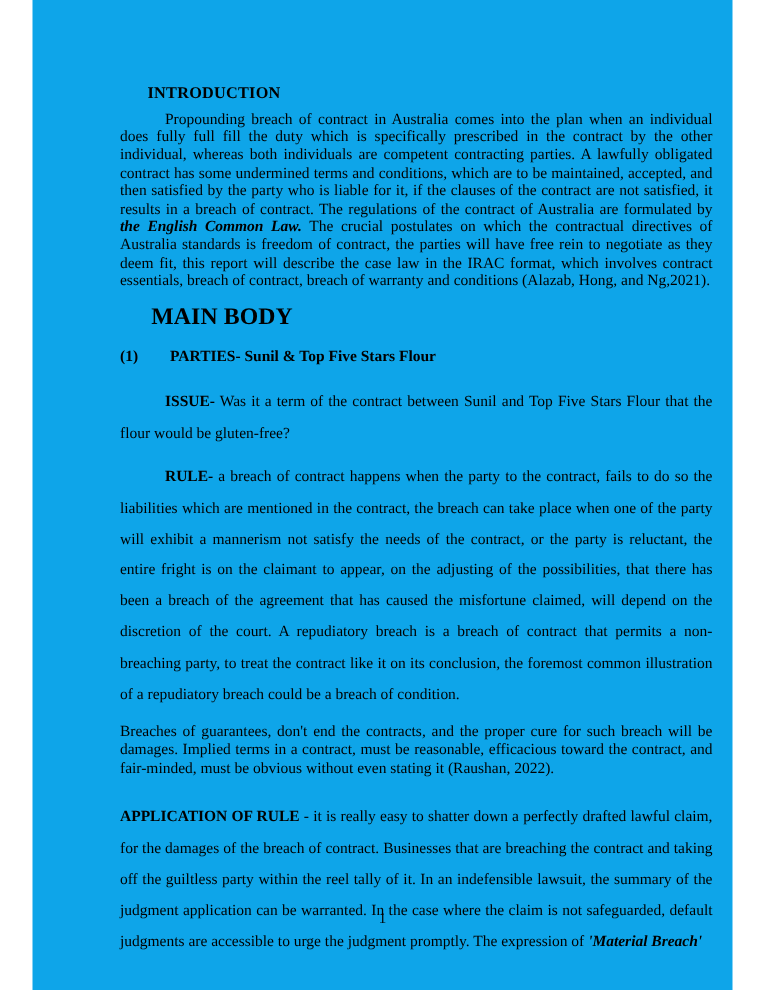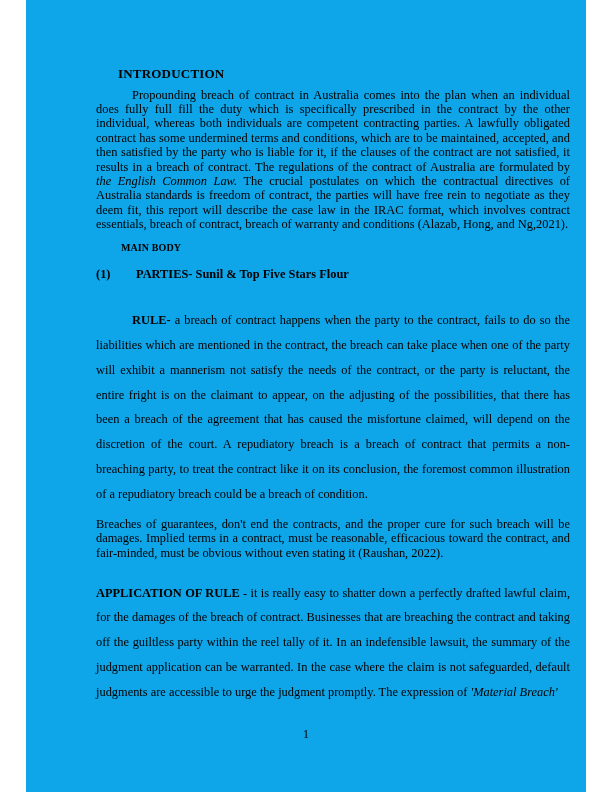--- a/index.html
+++ b/index.html
@@ -31,21 +31,21 @@
 
   
   .h-intro {
     font-size: 13px;
     font-weight: bold;
     letter-spacing: 0.2px;
     margin: 0 0 6px 22px;
     line-height: 1.2;
   }
   .h-main {
-    font-size: 10px;
+    font-size: 19px;
     font-weight: bold;
     letter-spacing: 0.1px;
     margin: 10px 0 6px 25px;
     line-height: 1.25;
   }
 
   
   p {
     margin: 0;
     font-size: 12.4px;
@@ -82,21 +82,21 @@
   }
   .numbered-heading .label {
     flex: 1 1 auto;
   }
 
   .gap-sm { height: 10px; }
   .gap-md { height: 16px; }
   .gap-lg { height: 20px; }
 
   b, strong { font-weight: bold; }
-  .bi { font-weight: normal; font-style: italic; }
+  .bi { font-weight: bold; font-style: italic; }
 
   
   .page-number {
     position: absolute;
     left: 0;
     right: 0;
     top: 728px;
     text-align: center;
     font-size: 12px;
     line-height: 1;
@@ -114,20 +114,21 @@
 
     <h2 class="h-main">MAIN BODY</h2>
 
     <div class="numbered-heading">
       <span class="num">(1)</span>
       <span class="label">PARTIES- Sunil &amp; Top Five Stars Flour</span>
     </div>
 
     <div class="gap-md"></div>
 
+    <p class="p-spaced"><b>ISSUE-</b><span> Was it a term of the contract between Sunil and Top Five Stars Flour that the flour would be gluten-free?</span></p>
 
     <div class="gap-sm"></div>
 
     <p class="p-spaced"><b>RULE-</b><span> a breach of contract happens when the party to the contract, fails to do so the liabilities which are mentioned in the contract, the breach can take place when one of the party will exhibit a mannerism not satisfy the needs of the contract, or the party is reluctant, the entire fright is on the claimant to appear, on the adjusting of the possibilities, that there has been a breach of the agreement that has caused the misfortune claimed, will depend on the discretion of the court. A repudiatory breach is a breach of contract that permits a non-breaching party, to treat the contract like it on its conclusion, the foremost common illustration of a repudiatory breach could be a breach of condition.</span></p>
 
     <p class="p-tight"><span>Breaches of guarantees, don't end the contracts, and the proper cure for such breach will be damages.  Implied terms in a contract, must be reasonable, efficacious toward the contract, and fair-minded, must be obvious without even stating it (Raushan, 2022).</span></p>
 
     <div class="gap-lg"></div>
 
     <p class="p-spaced-noindent"><b>APPLICATION OF RULE</b><span>  - it is really easy to shatter down a perfectly drafted lawful claim, for the damages of the breach of contract. Businesses that are breaching the contract and taking off the guiltless party within the reel tally of it. In an indefensible lawsuit, the summary of the judgment application can be warranted. In the case where the claim is not safeguarded, default judgments are accessible to urge the judgment promptly.  The expression of </span><span class="bi">'Material Breach'</span></p>

